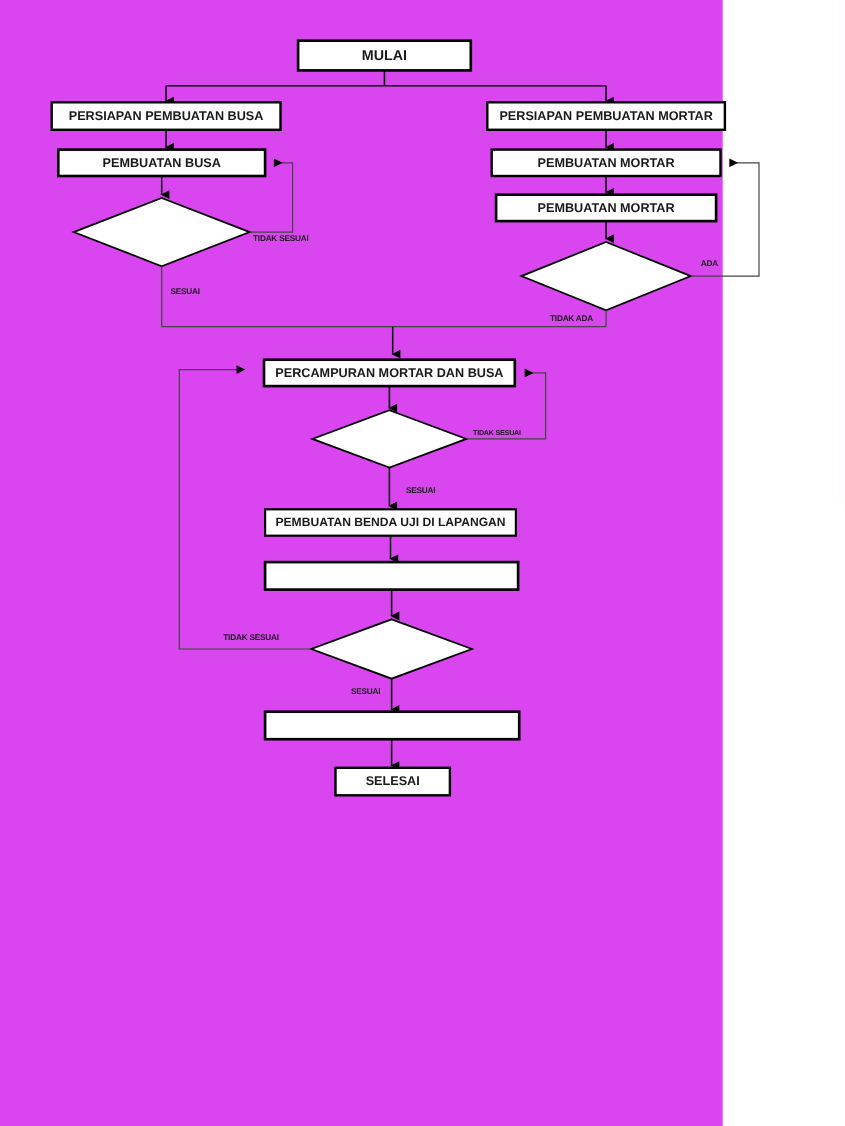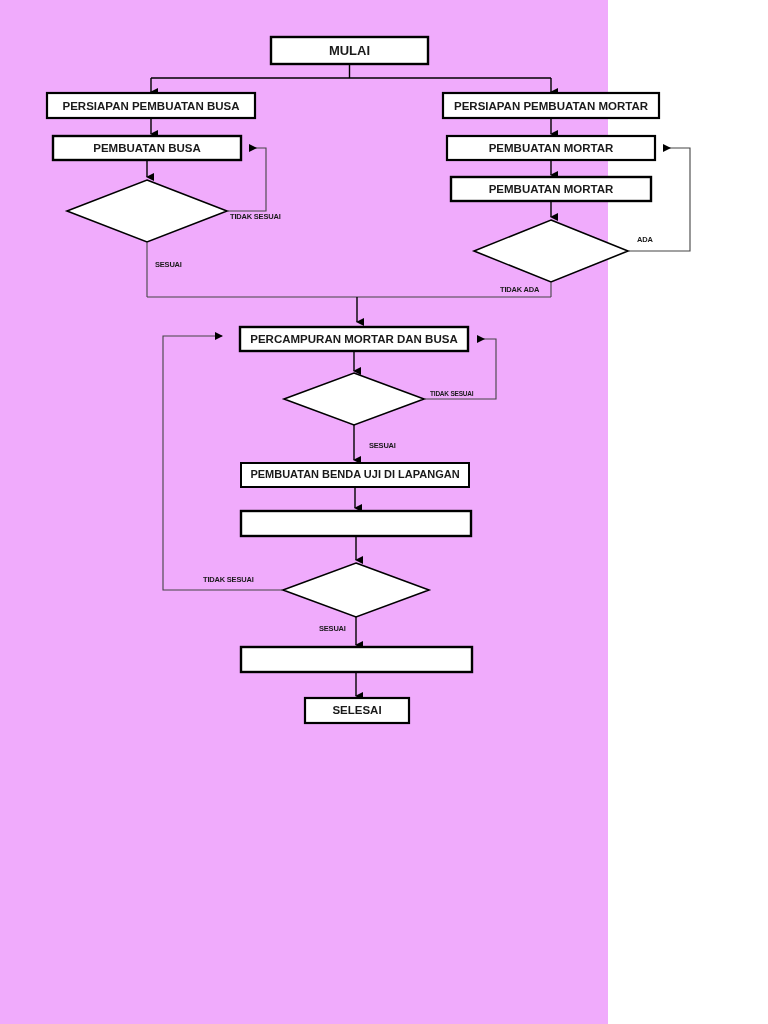--- a/index.html
+++ b/index.html
@@ -8,23 +8,23 @@
     background: #ffffff;
   }
   body {
     width: 768px;
     height: 1024px;
     font-family: "Liberation Sans", sans-serif;
     overflow: hidden;
   }
   #flowchart-root {
     position: relative;
-    width: 608px;
+    width: 657px;
     height: 1024px;
-    background: #f0abfc;
+    background: #d946ef;
   }
   svg#flow-svg {
     display: block;
     width: 768px;
     height: 1024px;
   }
   .node-box rect {
     fill: #ffffff;
     stroke: #000000;
   }

